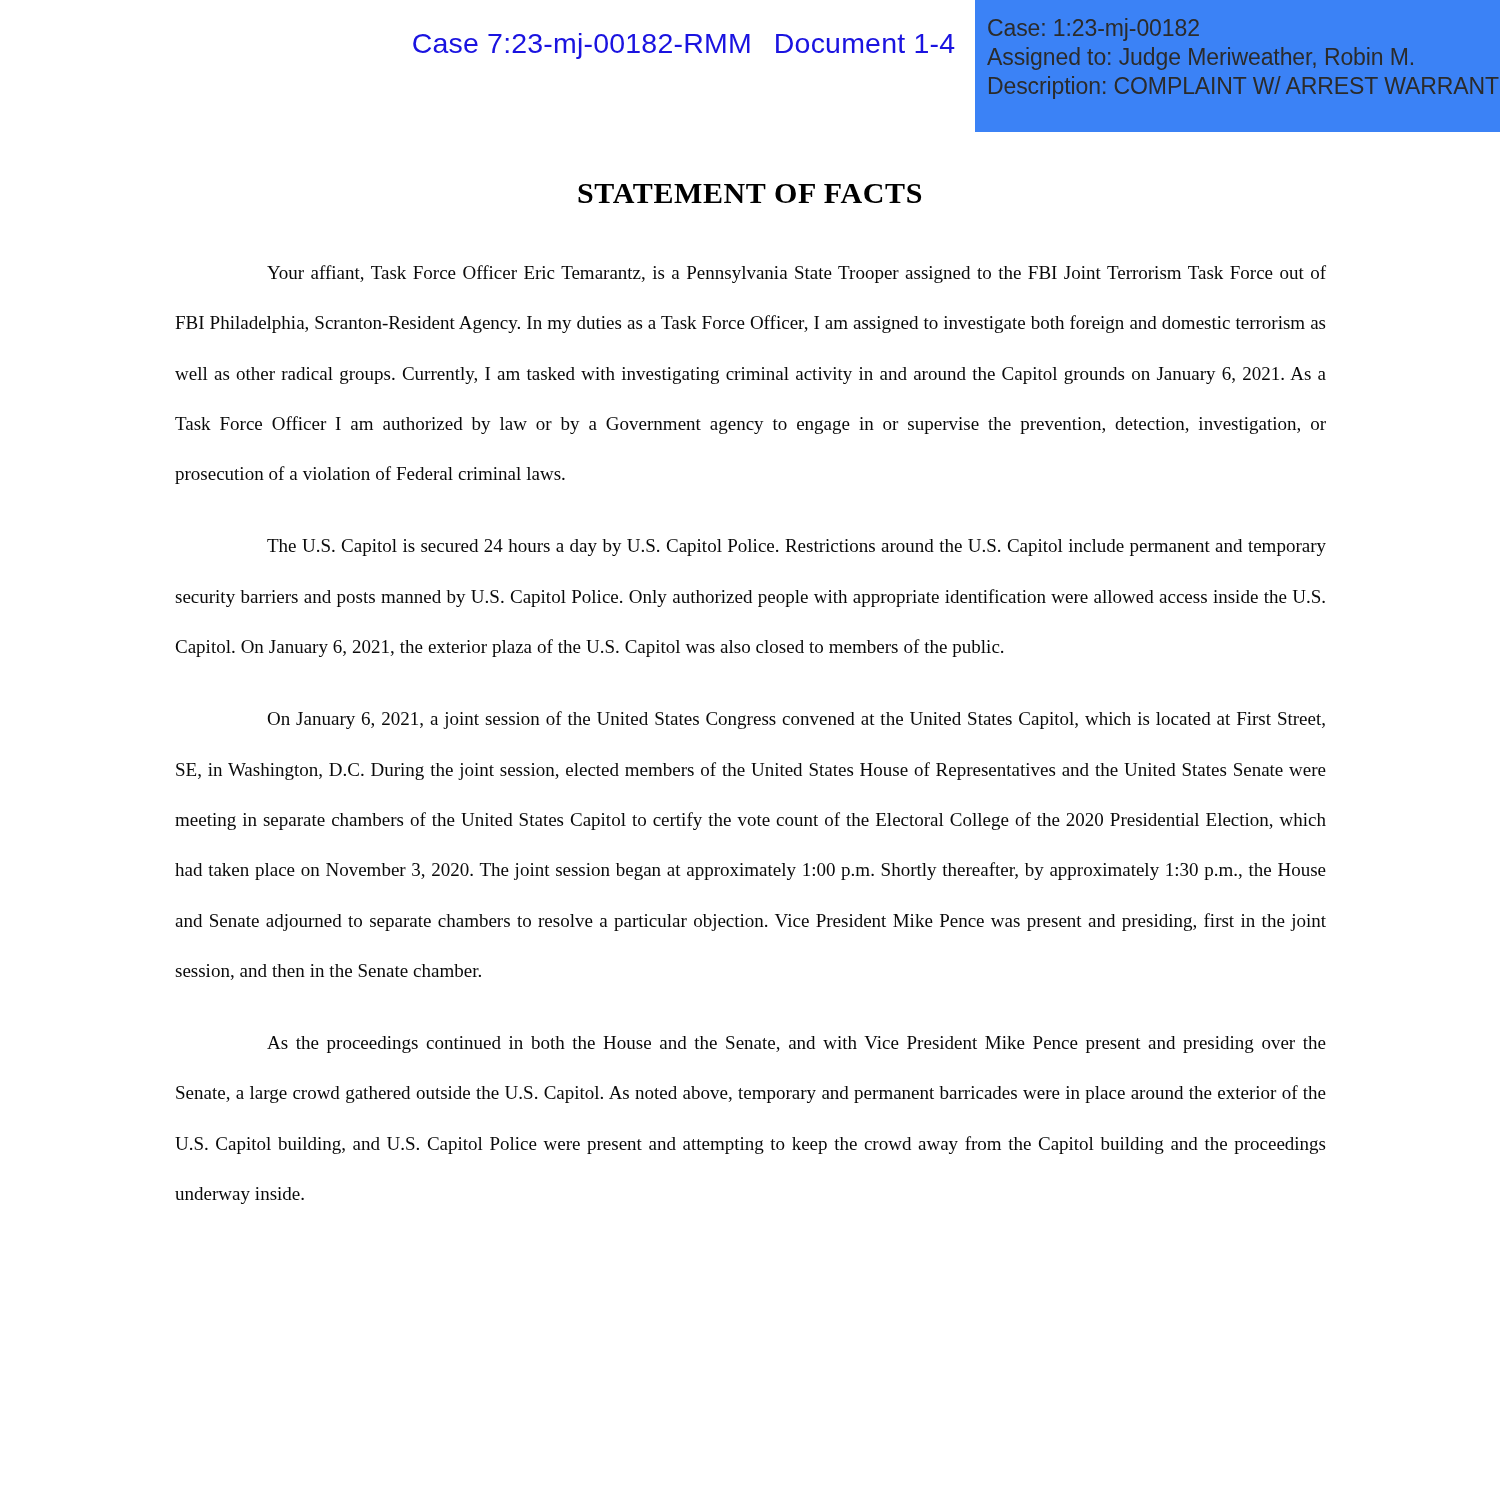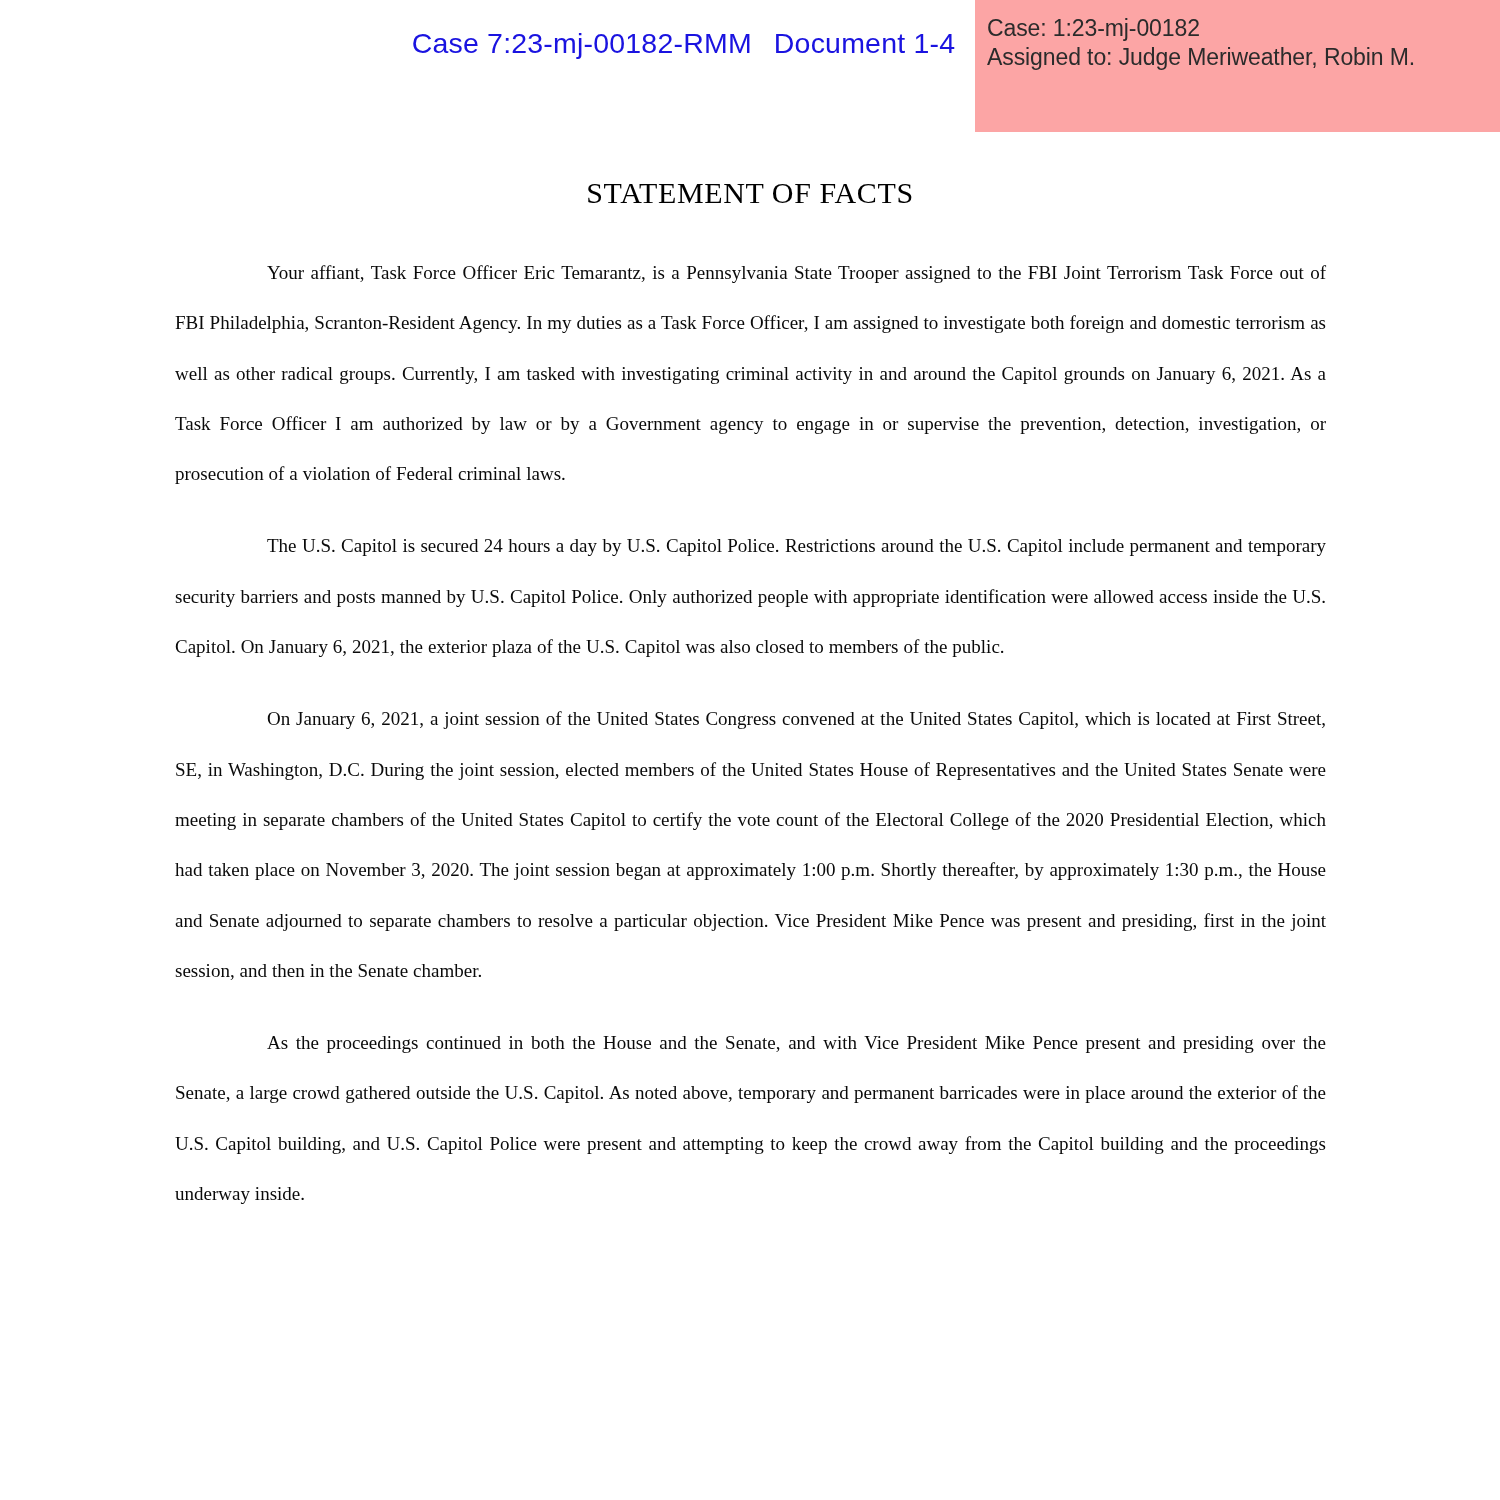--- a/index.html
+++ b/index.html
@@ -41,21 +41,21 @@
     margin-right: 0;
   }
 
   
   .stamp-box {
     position: absolute;
     top: 0;
     left: 975px;
     width: 525px;
     height: 132px;
-    background: #fca5a5;
+    background: #3b82f6;
     padding: 14px 0 0 12px;
     box-sizing: border-box;
     z-index: 5;
   }
   .stamp-line {
     font-family: "Liberation Sans", "DejaVu Sans", sans-serif;
     font-size: 23px;
     line-height: 29px;
     color: #2b2b2b;
     white-space: nowrap;
@@ -70,21 +70,21 @@
     width: 1500px;
     height: 1500px;
   }
   .doc-title {
     position: absolute;
     top: 176px;
     left: 175px;
     width: 1150px;
     text-align: center;
     font-size: 30px;
-    font-weight: normal;
+    font-weight: bold;
     letter-spacing: 0.6px;
     color: #000;
   }
   .body-block {
     position: absolute;
     top: 248px;
     left: 175px;
     width: 1151px;
   }
   .para {
@@ -118,13 +118,14 @@
     <p class="para">On January 6, 2021, a joint session of the United States Congress convened at the United States Capitol, which is located at First Street, SE, in Washington, D.C. During the joint session, elected members of the United States House of Representatives and the United States Senate were meeting in separate chambers of the United States Capitol to certify the vote count of the Electoral College of the 2020 Presidential Election, which had taken place on November 3, 2020. The joint session began at approximately 1:00 p.m. Shortly thereafter, by approximately 1:30 p.m., the House and Senate adjourned to separate chambers to resolve a particular objection.  Vice President Mike Pence was present and presiding, first in the joint session, and then in the Senate chamber.</p>
     <p class="para">As the proceedings continued in both the House and the Senate, and with Vice President Mike Pence present and presiding over the Senate, a large crowd gathered outside the U.S. Capitol. As noted above, temporary and permanent barricades were in place around the exterior of the U.S. Capitol building, and U.S. Capitol Police were present and attempting to keep the crowd away from the Capitol building and the proceedings underway inside.</p>
 
   </div>
 
 </div>
 
 <div class="stamp-box">
   <div class="stamp-line">Case: 1:23-mj-00182</div>
   <div class="stamp-line">Assigned to: Judge Meriweather, Robin M.</div>
+  <div class="stamp-line">Description: COMPLAINT W/ ARREST WARRANT</div>
 </div>
 
 </body></html>

